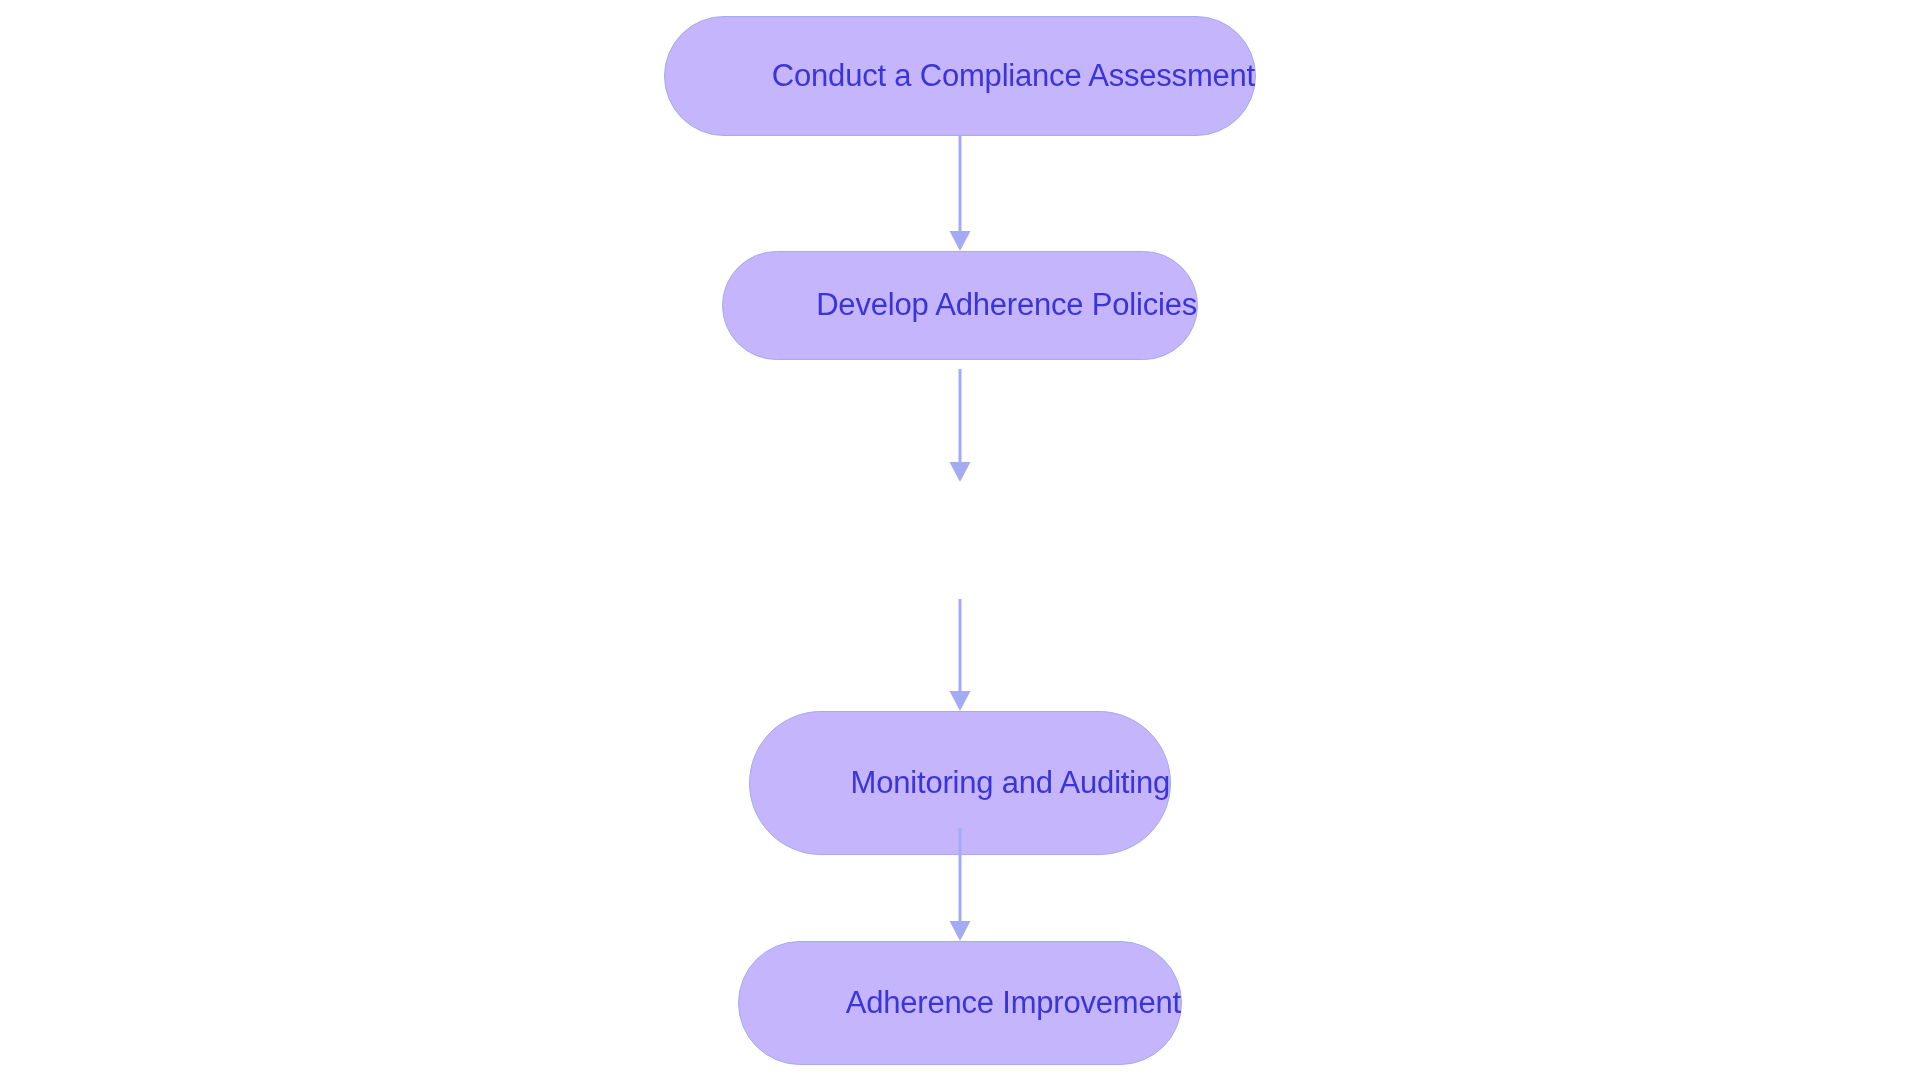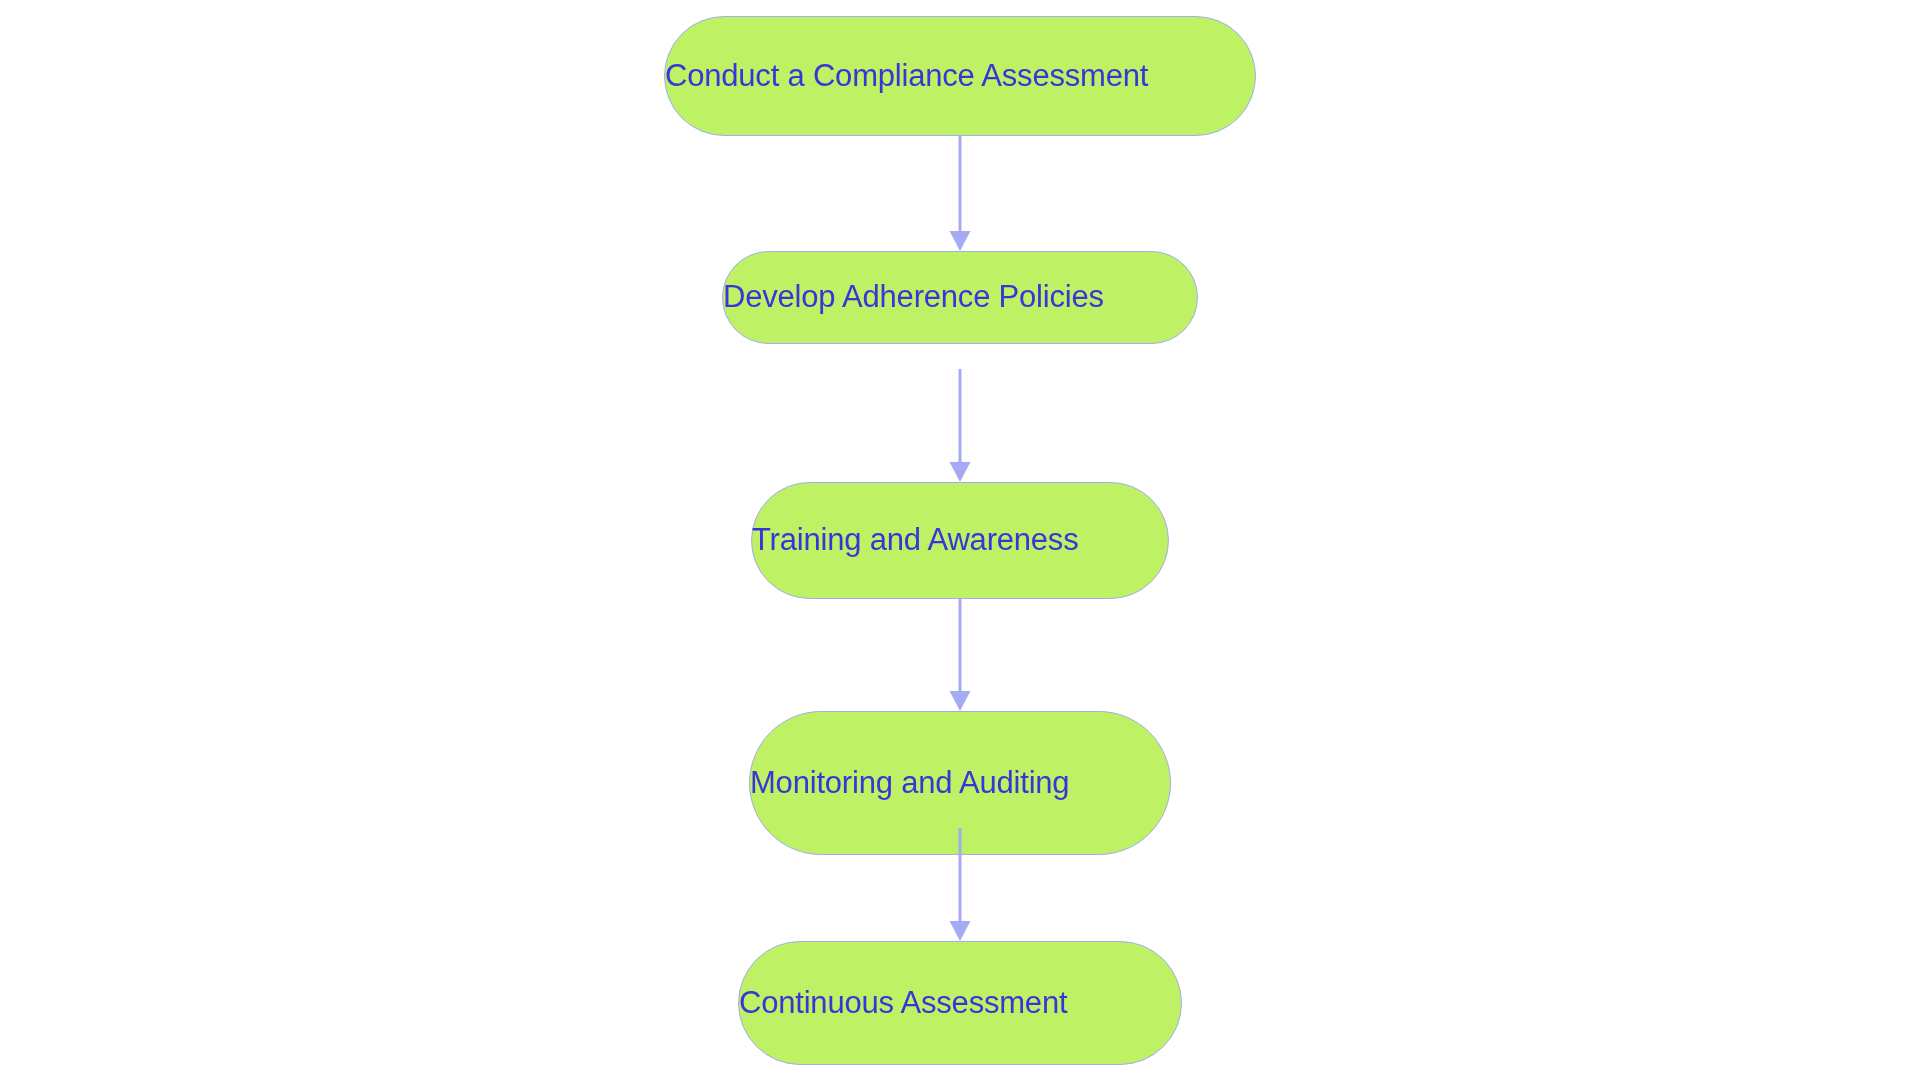--- a/index.html
+++ b/index.html
@@ -21,43 +21,43 @@
     height: 1083px;
     background: #ffffff;
   }
 
   
   .flow-node {
     position: absolute;
     box-sizing: border-box;
     display: flex;
     align-items: center;
-    justify-content: flex-start;
-    background: #bef264;
+    justify-content: flex-end;
+    background: #c4b5fd;
     border: 1.6px solid #a5aaf5;
     border-radius: 999px;
     left: 50%;
     transform: translateX(-50%);
   }
 
   .flow-node-label {
     color: #3b34d8;
     font-family: "Liberation Sans", "DejaVu Sans", sans-serif;
     font-weight: 400;
     font-size: 31px;
     line-height: 1.1;
     letter-spacing: -0.2px;
     white-space: nowrap;
     text-align: center;
     user-select: none;
   }
 
   
   #node-0 { top: 16px;  width: 592px; height: 120px; }
-  #node-1 { top: 251px; width: 476px; height: 93px; }
+  #node-1 { top: 251px; width: 476px; height: 109px; }
   #node-2 { top: 482px; width: 418px; height: 117px; }
   #node-3 { top: 711px; width: 422px; height: 144px; }
   #node-4 { top: 941px; width: 444px; height: 124px; }
 
   
   .flow-connector {
     position: absolute;
     left: 50%;
     transform: translateX(-50%);
     width: 26px;
@@ -95,39 +95,36 @@
     <span class="flow-node-label">Develop Adherence Policies</span>
   </div>
 
   <div class="flow-connector" id="connector-1">
     <svg viewBox="0 0 26 113" preserveAspectRatio="none">
       <line x1="13" y1="0" x2="13" y2="96" stroke="#a5aaf5" stroke-width="3"></line>
       <polygon points="13,113 2.5,93 23.5,93" fill="#a5aaf5"></polygon>
     </svg>
   </div>
 
-  <div class="flow-node" id="node-2">
-    <span class="flow-node-label">Training and Awareness</span>
-  </div>
 
   <div class="flow-connector" id="connector-2">
     <svg viewBox="0 0 26 112" preserveAspectRatio="none">
       <line x1="13" y1="0" x2="13" y2="95" stroke="#a5aaf5" stroke-width="3"></line>
       <polygon points="13,112 2.5,92 23.5,92" fill="#a5aaf5"></polygon>
     </svg>
   </div>
 
   <div class="flow-node" id="node-3">
     <span class="flow-node-label">Monitoring and Auditing</span>
   </div>
 
   <div class="flow-connector" id="connector-3">
     <svg viewBox="0 0 26 113" preserveAspectRatio="none">
       <line x1="13" y1="0" x2="13" y2="96" stroke="#a5aaf5" stroke-width="3"></line>
       <polygon points="13,113 2.5,93 23.5,93" fill="#a5aaf5"></polygon>
     </svg>
   </div>
 
   <div class="flow-node" id="node-4">
-    <span class="flow-node-label">Continuous Assessment</span>
+    <span class="flow-node-label">Adherence Improvement</span>
   </div>
 
 </div>
 
 </body></html>

